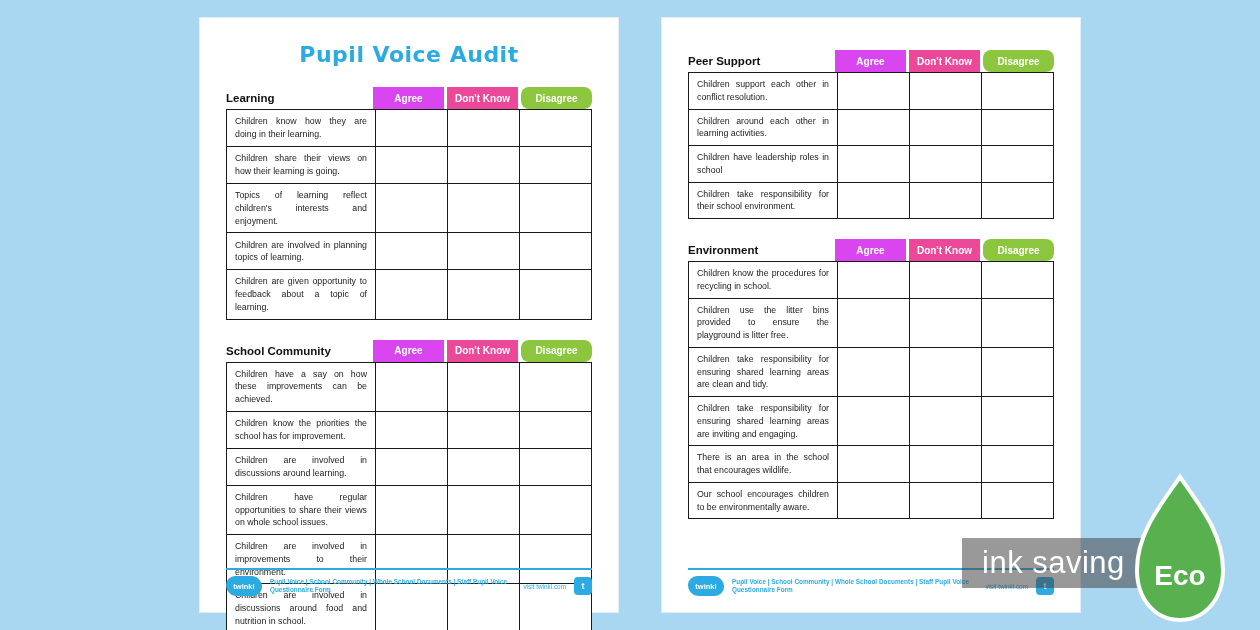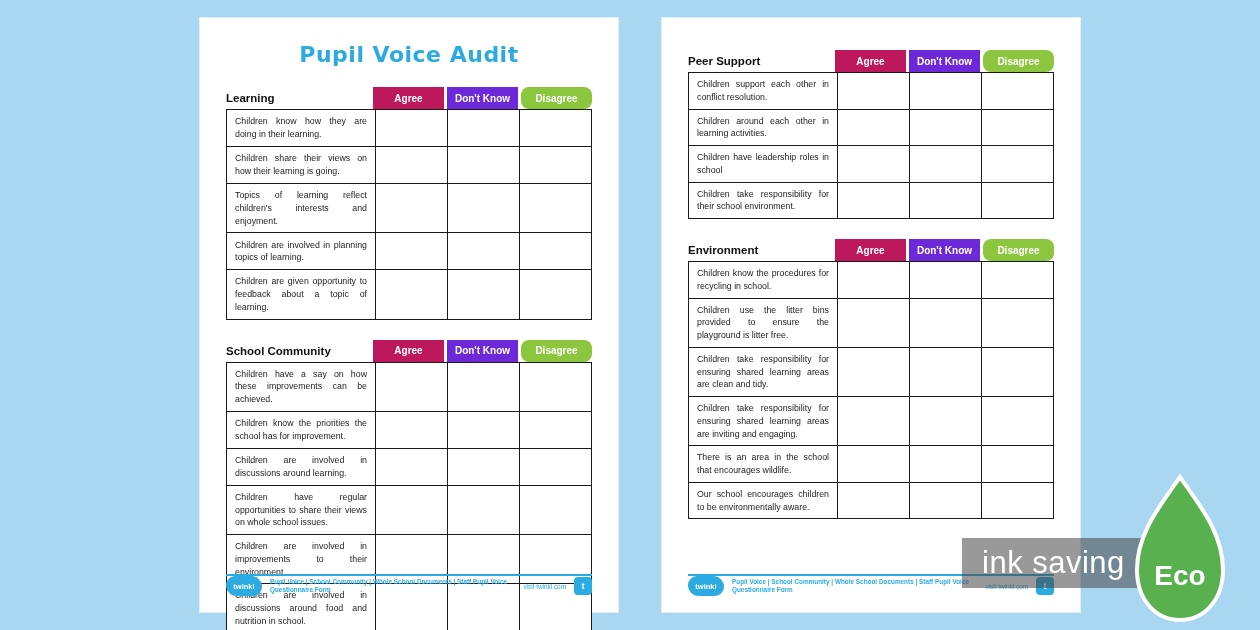--- a/index.html
+++ b/index.html
@@ -23,37 +23,37 @@
   }
 
   .sec-head { display:flex; align-items:flex-end; justify-content:space-between; margin-top:20px; margin-bottom:0; }
   .page-right .section:first-of-type .sec-head { margin-top:32px; }
   .sec-title { font-size:11.5px; font-weight:bold; color:#111; padding-bottom:5px; }
   .chips { display:flex; gap:3px; }
   .chip {
     width:71px; height:22px; display:flex; align-items:center; justify-content:center;
     color:#fff; font-weight:bold; font-size:10px;
   }
-  .chip-agree { background:#be185d; }
-  .chip-dk    { background:#6d28d9; }
+  .chip-agree { background:#d946ef; }
+  .chip-dk    { background:#ec4899; }
   .chip-dis   { background:#8cc63e;border-radius:8px; }
 
   table { border-collapse:collapse; width:100%; table-layout:fixed; }
   col.qcol { width:149px; }
   td { border:1px solid #1a1a1a; background:#fff; }
   td.q {
     font-size:8.8px; line-height:1.45; padding:5px 8px; text-align:justify;
     color:#222;
   }
   tr { height:37px; }
   .page-right tr { height:34px; }
 
   .footer {
     position:absolute; left:26px; right:26px; bottom:16px;
-    border-top:2px solid #2babe1; 
+    border-top:2px solid #2babe1; padding-top:6px;
     display:flex; align-items:center; gap:8px;
   }
   .tw-logo {
     width:36px; height:20px; background:#2babe1; border-radius:10px 12px 10px 12px;
     color:#fff; font-weight:bold; font-size:7.5px;
     display:flex; align-items:center; justify-content:center; flex:0 0 auto;
   }
   .crumb { flex:1; color:#2babe1; font-size:6.4px; font-weight:bold; line-height:1.2; }
   .visit { color:#2babe1; font-size:6.4px; flex:0 0 auto; }
   .tw-badge {

